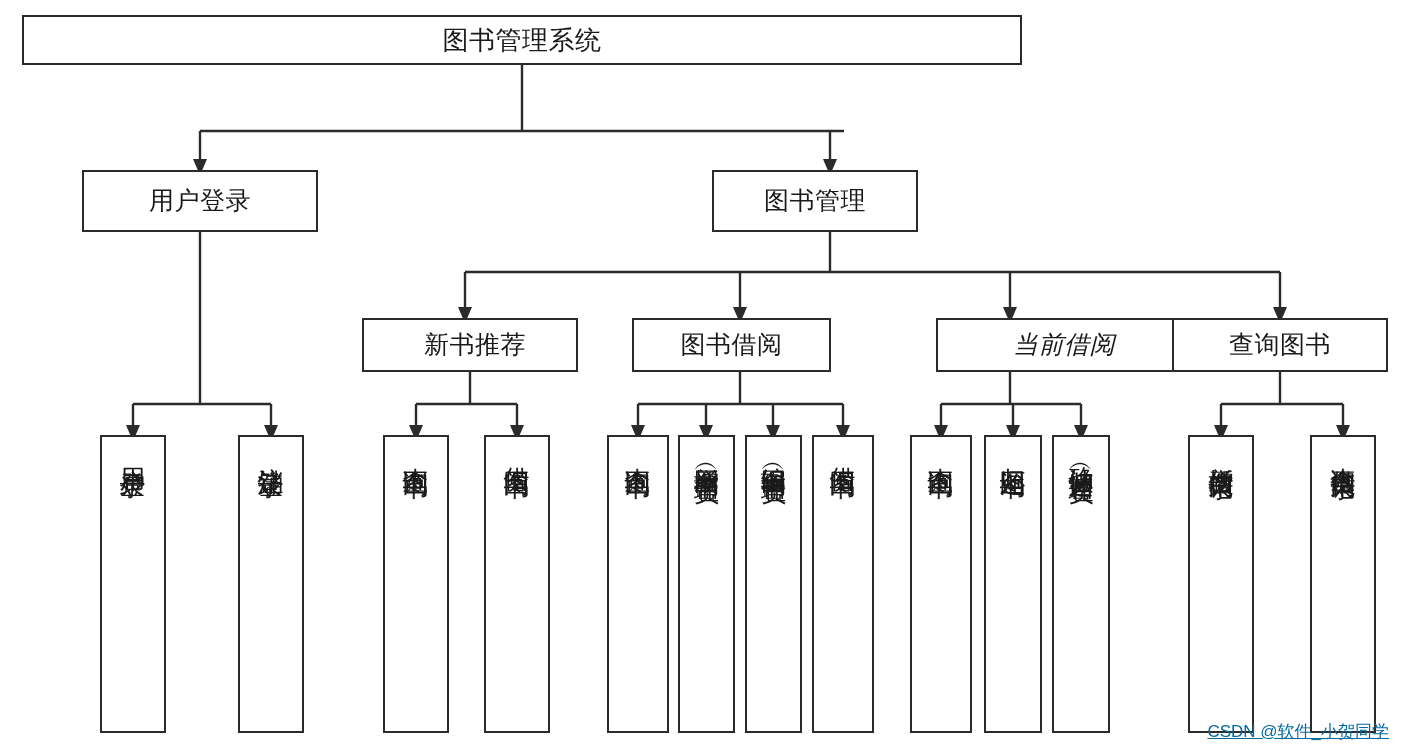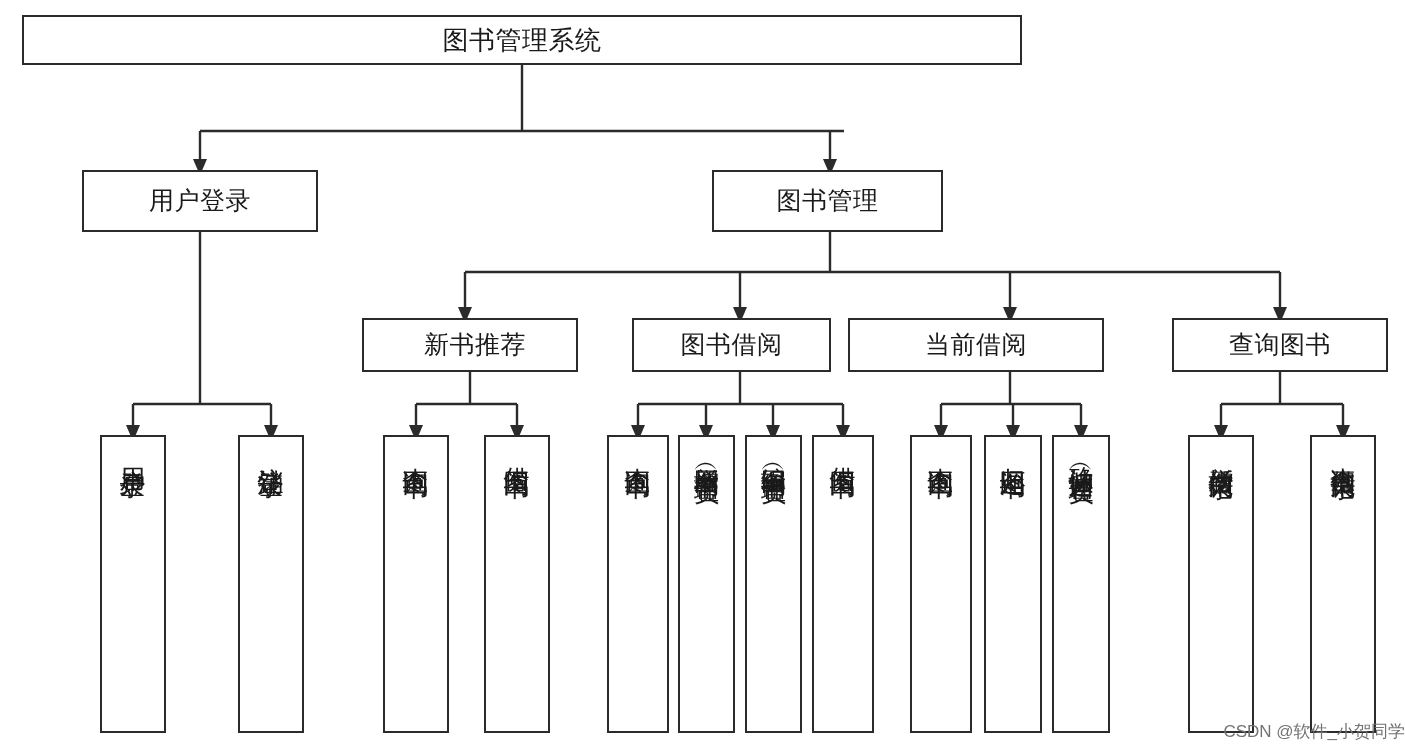--- a/index.html
+++ b/index.html
@@ -60,27 +60,28 @@
     line-height: 1.16;
     letter-spacing: 2px;
     white-space: normal;
     max-height: 100%;
   }
   .node.leaf.tall .label {
     font-size: 25px;
   }
   .watermark {
     position: absolute;
-    right: 0;
+    right: 16px;
     bottom: 4px;
     font-size: 17px;
-    color: #737373;
+    color: #0369a1;
     z-index: 6;
     white-space: nowrap;
     font-family: "Liberation Sans", "DejaVu Sans", sans-serif;
+    text-decoration: underline;
   }
 </style>
 </head>
 <body>
 
 <div id="canvas">
 
   <svg id="edges" viewBox="0 0 1405 747" xmlns="http://www.w3.org/2000/svg">
     <defs>
       <marker id="arrow" markerWidth="10" markerHeight="10" refX="0.6" refY="3" orient="auto" markerUnits="strokeWidth">
@@ -136,31 +137,31 @@
     </g>
   </svg>
 
   <div class="node root horizontal" id="node-root" style="left: 22px; top: 15px; width: 1000px; height: 50px;">
     <span class="label">图书管理系统</span>
   </div>
 
   <div class="node horizontal" id="node-l2-0" style="left: 82px; top: 170px; width: 236px; height: 62px;">
     <span class="label">用户登录</span>
   </div>
-  <div class="node horizontal" id="node-l2-1" style="left: 712px; top: 170px; width: 231px; height: 62px;">
+  <div class="node horizontal" id="node-l2-1" style="left: 712px; top: 170px; width: 206px; height: 62px;">
     <span class="label">图书管理</span>
   </div>
 
   <div class="node horizontal" id="node-l3-0" style="left: 362px; top: 318px; width: 216px; height: 54px; padding-left: 10px;">
     <span class="label">新书推荐</span>
   </div>
   <div class="node horizontal" id="node-l3-1" style="left: 632px; top: 318px; width: 199px; height: 54px;">
     <span class="label">图书借阅</span>
   </div>
-  <div class="node horizontal" id="node-l3-2" style="left: 848px; top: 318px; width: 256px; height: 54px;">
+  <div class="node horizontal" id="node-l3-2" style="left: 936px; top: 318px; width: 256px; height: 54px; font-style: italic;">
     <span class="label">当前借阅</span>
   </div>
   <div class="node horizontal" id="node-l3-3" style="left: 1172px; top: 318px; width: 216px; height: 54px;">
     <span class="label">查询图书</span>
   </div>
 
   <div class="node leaf" id="node-leaf-0" style="left: 100px; top: 435px; width: 66px; height: 298px;">
     <span class="label">用户登录</span>
   </div>
   <div class="node leaf" id="node-leaf-1" style="left: 238px; top: 435px; width: 66px; height: 298px;">

